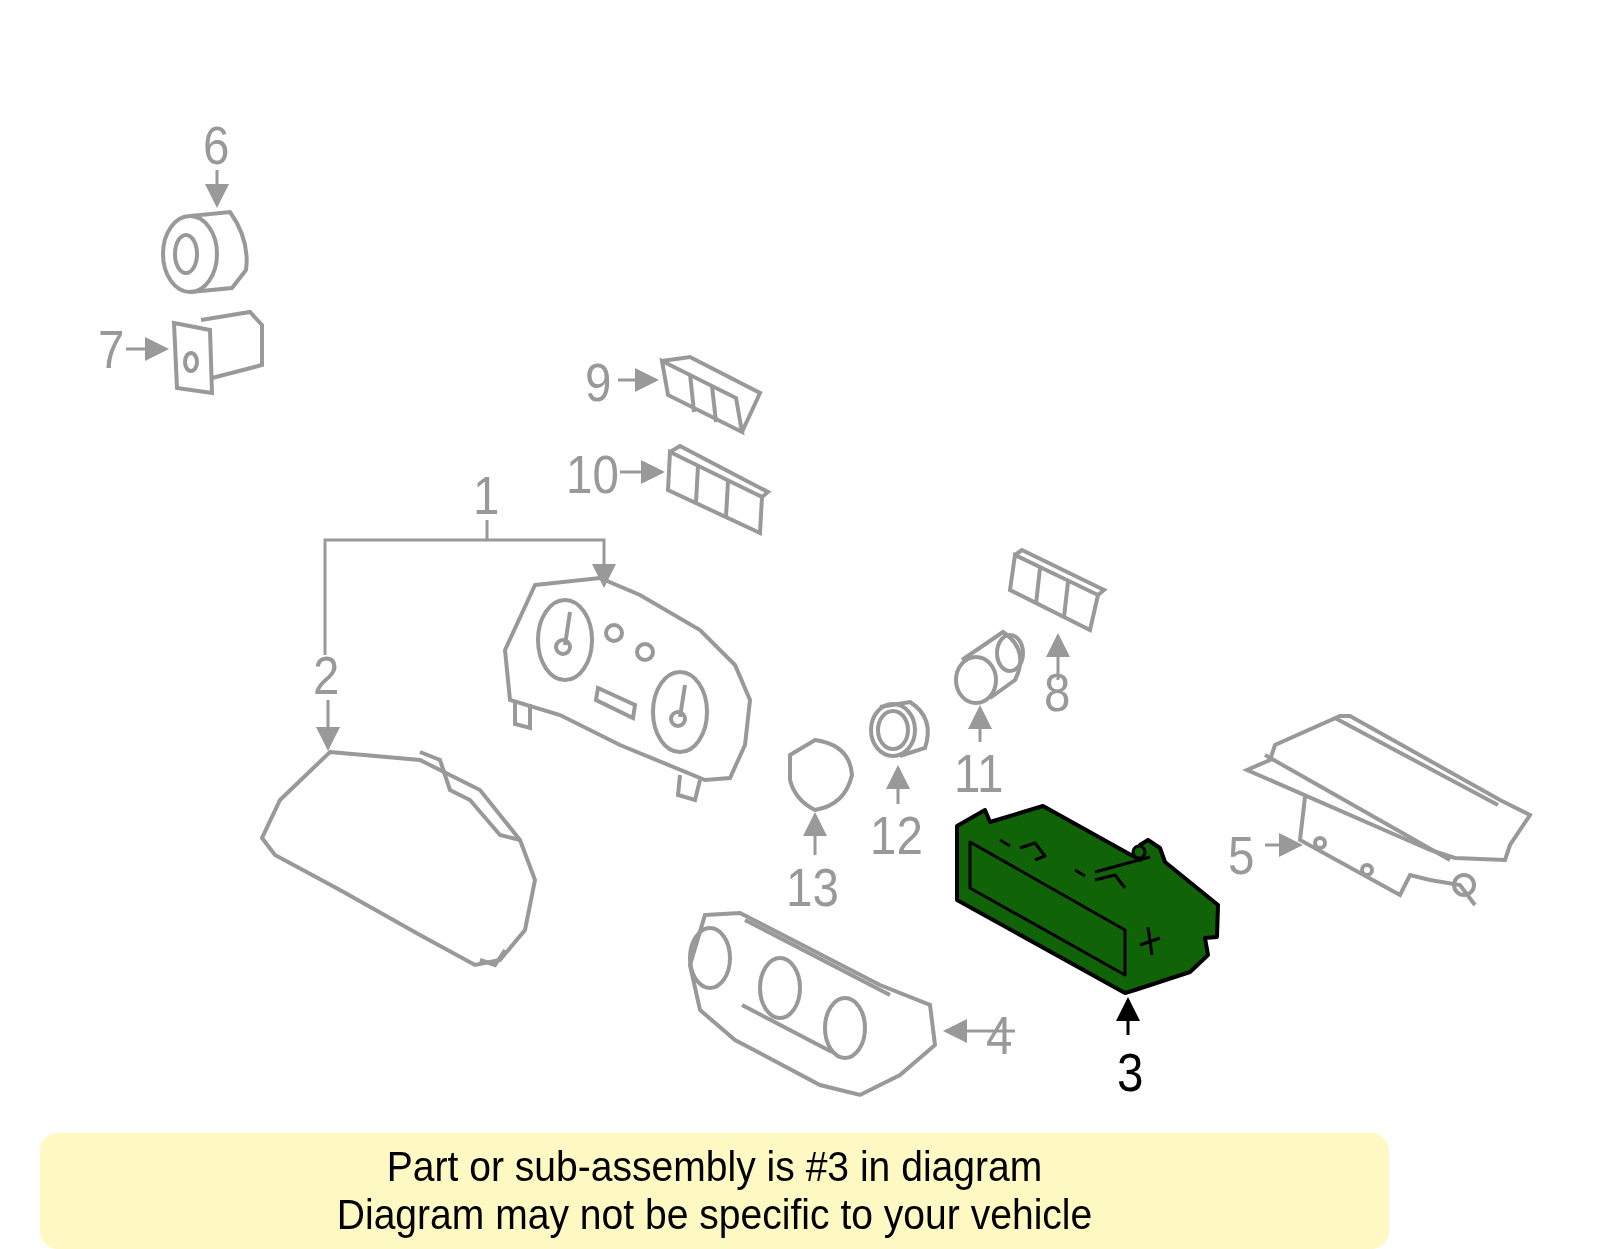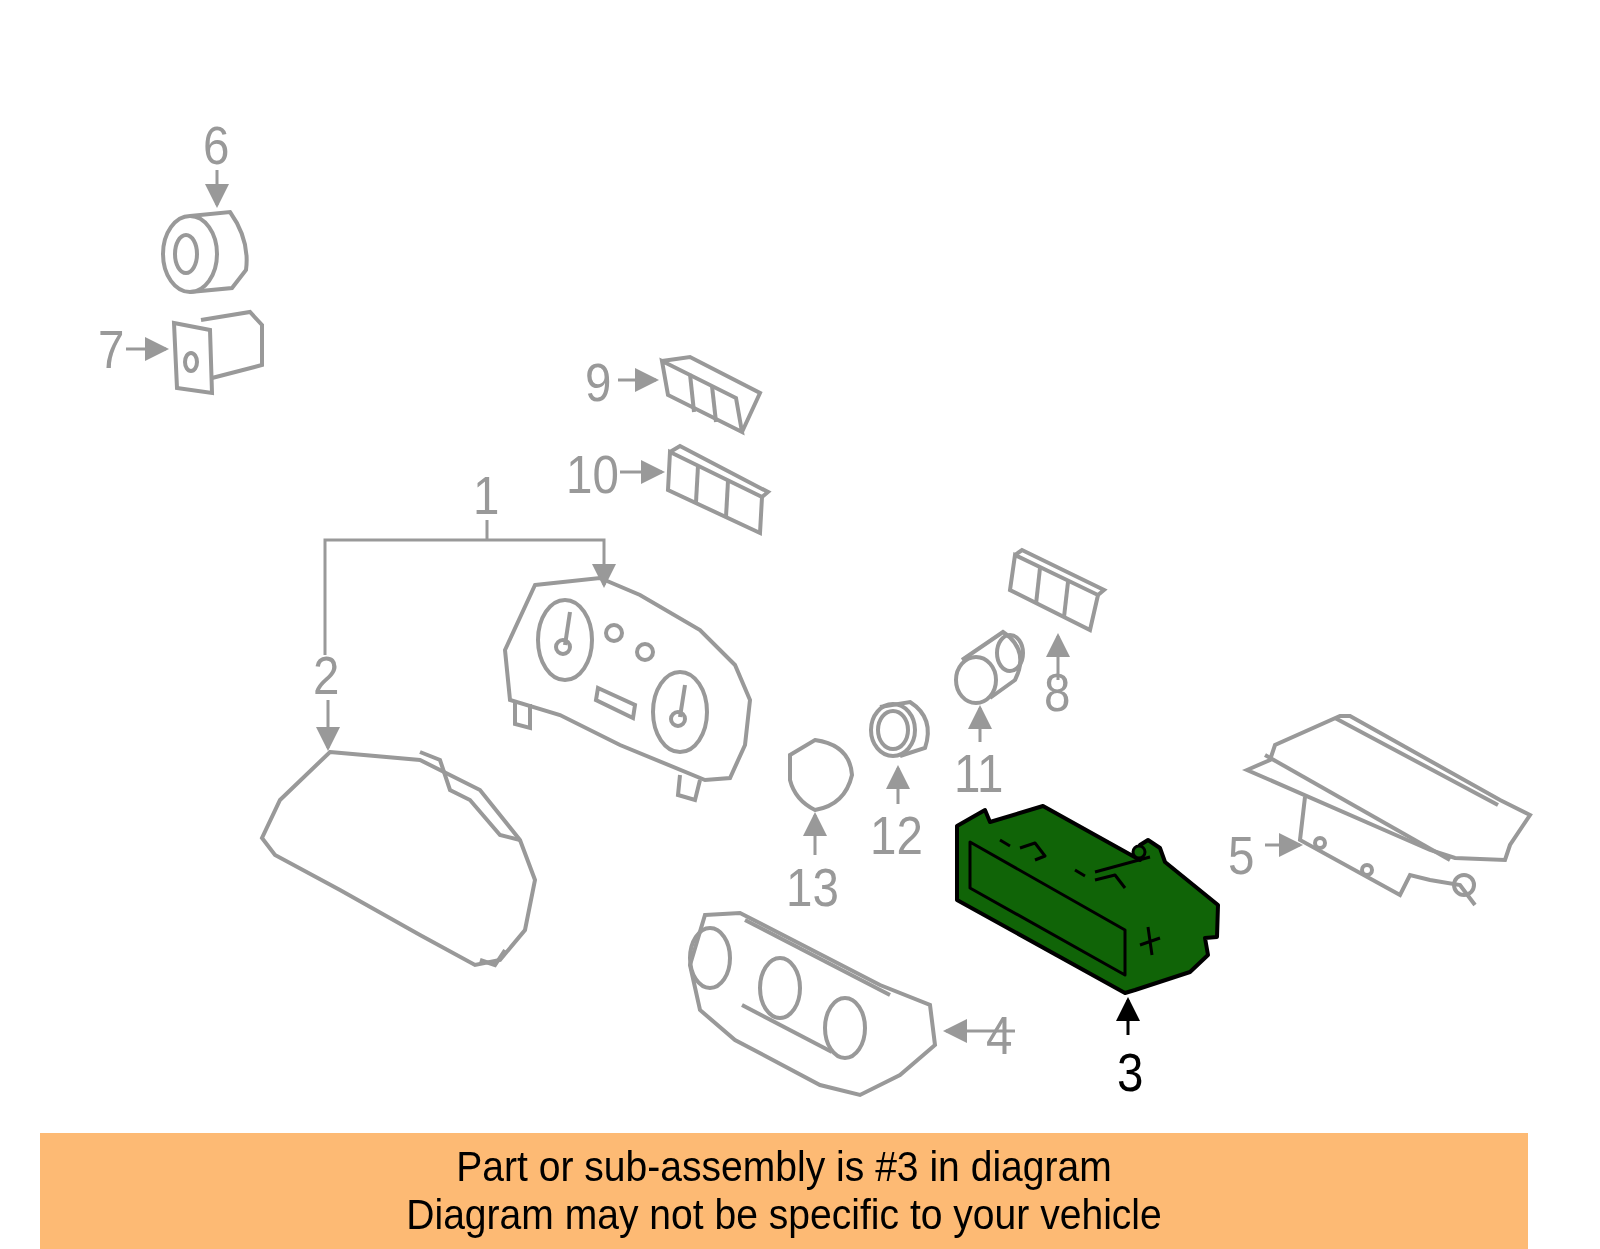--- a/index.html
+++ b/index.html
@@ -1,20 +1,20 @@
 <!DOCTYPE html>
 <html><head>
 <meta charset="utf-8">
 <style>
   html,body{margin:0;padding:0;background:#ffffff;}
   body{width:1600px;height:1249px;position:relative;overflow:hidden;font-family:"Liberation Sans",sans-serif;}
   #diagram{position:absolute;left:0;top:0;width:1600px;height:1249px;}
   .callout{position:absolute;font-family:"Liberation Sans",sans-serif;font-size:54px;color:#999999;line-height:1;transform:scaleX(0.88);transform-origin:left top;}
   .callout.selected{color:#000000;}
-  .banner{position:absolute;left:40px;top:1133px;width:1488px;height:116px;background:#fdba74;text-align:center;}
+  .banner{position:absolute;left:40px;top:1133px;width:1349px;height:116px;background:#fef9c3;text-align:center;border-radius:18px;}
   .banner .line{font-family:"Liberation Sans",sans-serif;font-size:42px;color:#000;line-height:48px;display:block;transform:scaleX(0.93);}
   .banner .l1{margin-top:10px;}
 </style>
 </head>
 <body>
 
 <svg id="diagram" viewBox="0 0 1600 1249" xmlns="http://www.w3.org/2000/svg">
   <defs>
     <marker id="ah" markerWidth="8" markerHeight="8" refX="7" refY="4" orient="auto" markerUnits="strokeWidth">
       <path d="M0,0 L8,4 L0,8 z" fill="#999"></path>

